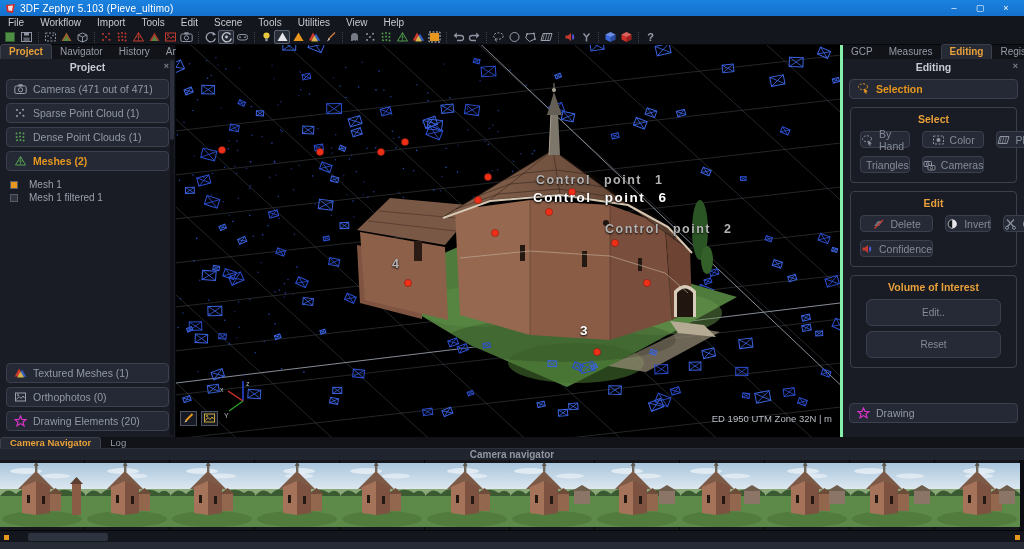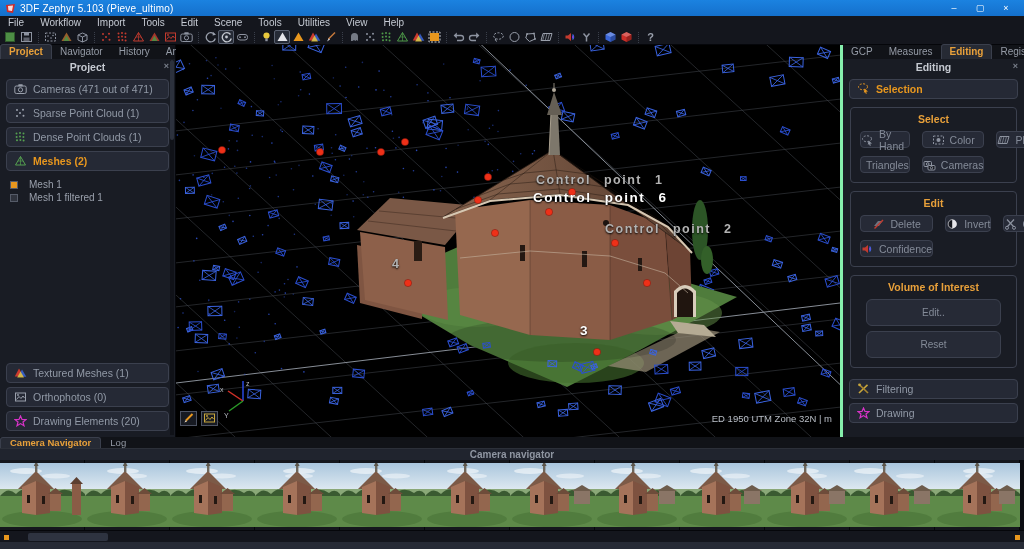--- a/index.html
+++ b/index.html
@@ -1502,30 +1502,20 @@
         <div id="voi-btns">
             <div class="voi-btn">Edit..</div>
             <div class="voi-btn">Reset</div>
           </div>
       </div>
       <div class="spacer"></div>
       <div id="right-bottom" style="margin-bottom:10px">
           <div class="pitem">
             <span style="display: flex;">
               <svg width="13" height="12" viewBox="0 0 13 12">
-                <line x1="2" y1="10" x2="10.5" y2="1.8" stroke="#c8a63c" stroke-width="1.6"></line>
-                <line x1="2.5" y1="1.8" x2="11" y2="10" stroke="#a8862e" stroke-width="1.6"></line>
-                <circle cx="2.5" cy="1.8" r="1.4" fill="#c8a63c"></circle>
-              </svg>
-            </span>
-            <span>Filtering</span>
-          </div>
-          <div class="pitem">
-            <span style="display: flex;">
-              <svg width="13" height="12" viewBox="0 0 13 12">
                 <path d="M6.5 1 L8 4.4 L12 4.6 L9 7 L10 10.8 L6.5 8.6 L3 10.8 L4 7 L1 4.6 L5 4.4 Z" fill="none" stroke="#d833c8" stroke-width="1.2"></path>
               </svg>
             </span>
             <span>Drawing</span>
           </div>
         </div>
     </div>
   </div>
 
   <div class="bottom-tabs" id="bottom-tabs">

